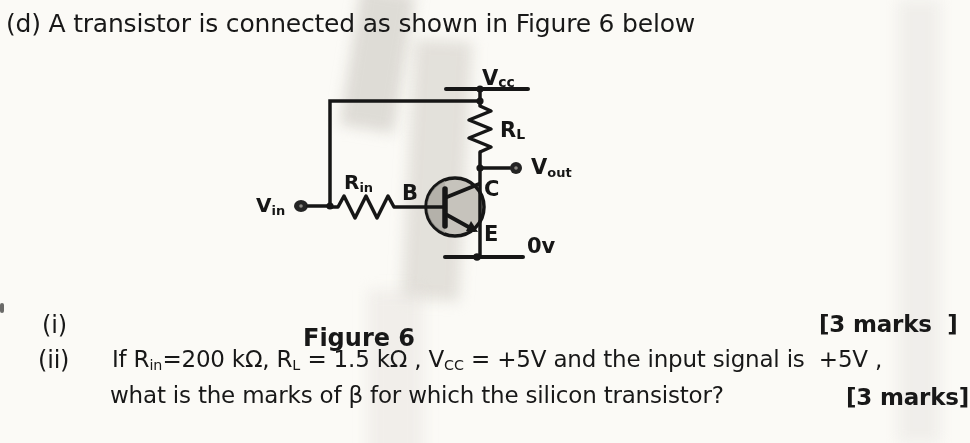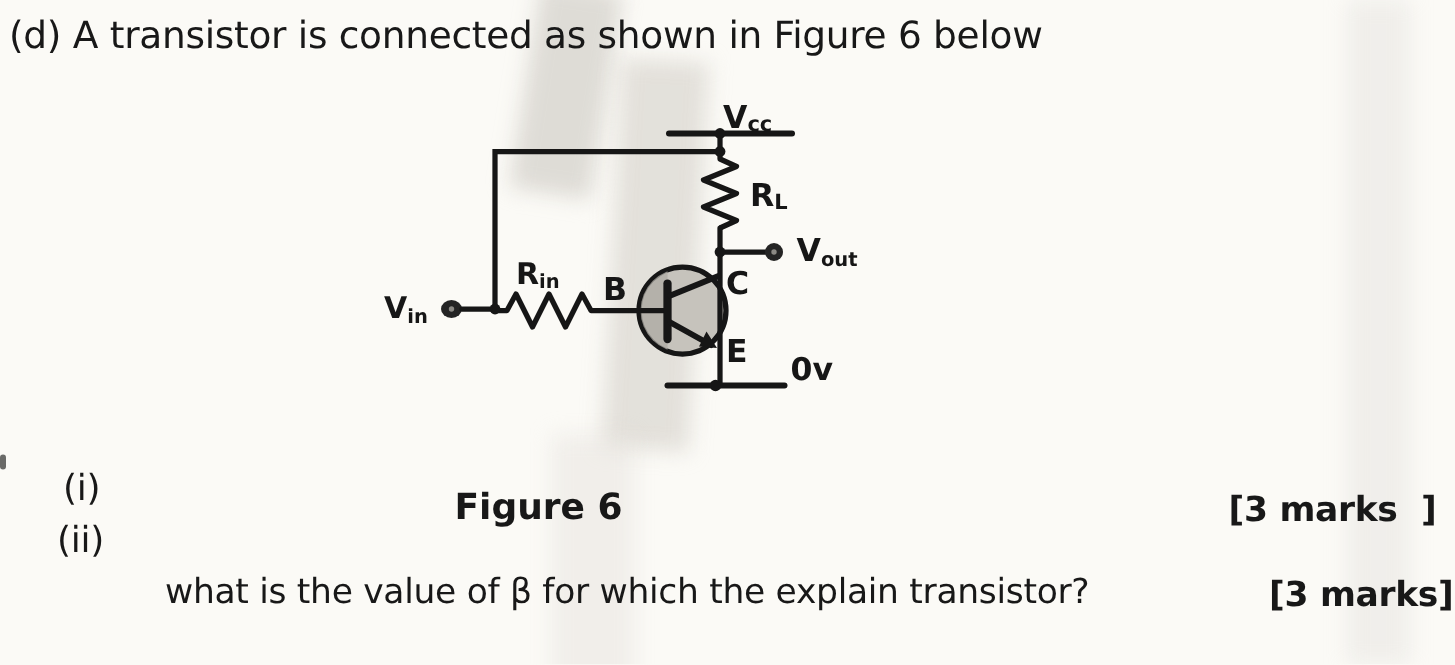--- a/index.html
+++ b/index.html
@@ -15,21 +15,21 @@
   .band-a{left:350px;top:-10px;width:55px;height:140px;background:rgba(198,194,187,0.55);transform:rotate(9deg);}
   .band-b{left:408px;top:40px;width:58px;height:260px;background:rgba(203,199,192,0.50);transform:rotate(3deg);}
   .band-c{left:368px;top:290px;width:55px;height:170px;background:rgba(228,225,219,0.45);}
   .band-r{left:898px;top:0;width:42px;height:443px;background:rgba(216,213,207,0.30);}
   .edge-speck{position:absolute;left:0;top:303px;width:4px;height:10px;background:#6a6a68;border-radius:2px;}
   .t-line{position:absolute;white-space:pre;letter-spacing:-0.2px;}
   .header{left:6px;top:9px;font-size:25px;}
   .fig-caption{left:303px;top:276px;font-size:24px;font-weight:bold;letter-spacing:0;margin-top:48px;}
   .row-i-label{left:42px;top:311px;font-size:24px;}
   .row-i-text{left:110px;top:311px;font-size:23px;}
-  .row-i-marks{left:819px;top:311px;font-size:23px;font-weight:bold;margin-top:16px;}
+  .row-i-marks{left:819px;top:311px;font-size:23px;font-weight:bold;}
   .row-ii-label{left:38px;top:346px;font-size:24px;}
   .row-ii-line1{left:112px;top:346px;font-size:23px;}
   .row-ii-line2{left:110px;top:382px;font-size:23px;}
   .row-ii-marks{left:846px;top:384px;font-size:23px;font-weight:bold;}
   .sub{font-size:0.62em;vertical-align:-0.18em;letter-spacing:0;}
   .circuit-svg{position:absolute;left:240px;top:60px;}
   .circuit-svg text{font-family:"DejaVu Sans",sans-serif;font-weight:bold;fill:#161616;}
 </style>
 </head>
 <body>
@@ -93,16 +93,17 @@
     <path d="M445 257 H523" stroke="#161616" stroke-width="4" fill="none" stroke-linecap="round"></path>
     <text x="527" y="253" font-size="21">0v</text>
   </svg>
 
   <div class="t-line fig-caption">Figure 6</div>
 
   <div class="t-line row-i-label">(i)</div>
   <div class="t-line row-i-marks">[3 marks  ]</div>
 
   <div class="t-line row-ii-label">(ii)</div>
-  <div class="t-line row-ii-line2">what is the value of β for which the explain transistor?</div>
+  <div class="t-line row-ii-line1"><span>If R</span><span class="sub">in</span><span>=200 kΩ, R</span><span class="sub">L</span><span> = 1.5 kΩ , V</span><span class="sub">CC</span><span> = +5V and the input signal is  +5V ,</span></div>
+  <div class="t-line row-ii-line2">what is the marks of β for which the silicon transistor?</div>
   <div class="t-line row-ii-marks">[3 marks]</div>
 
 </div>
 
 </body></html>

